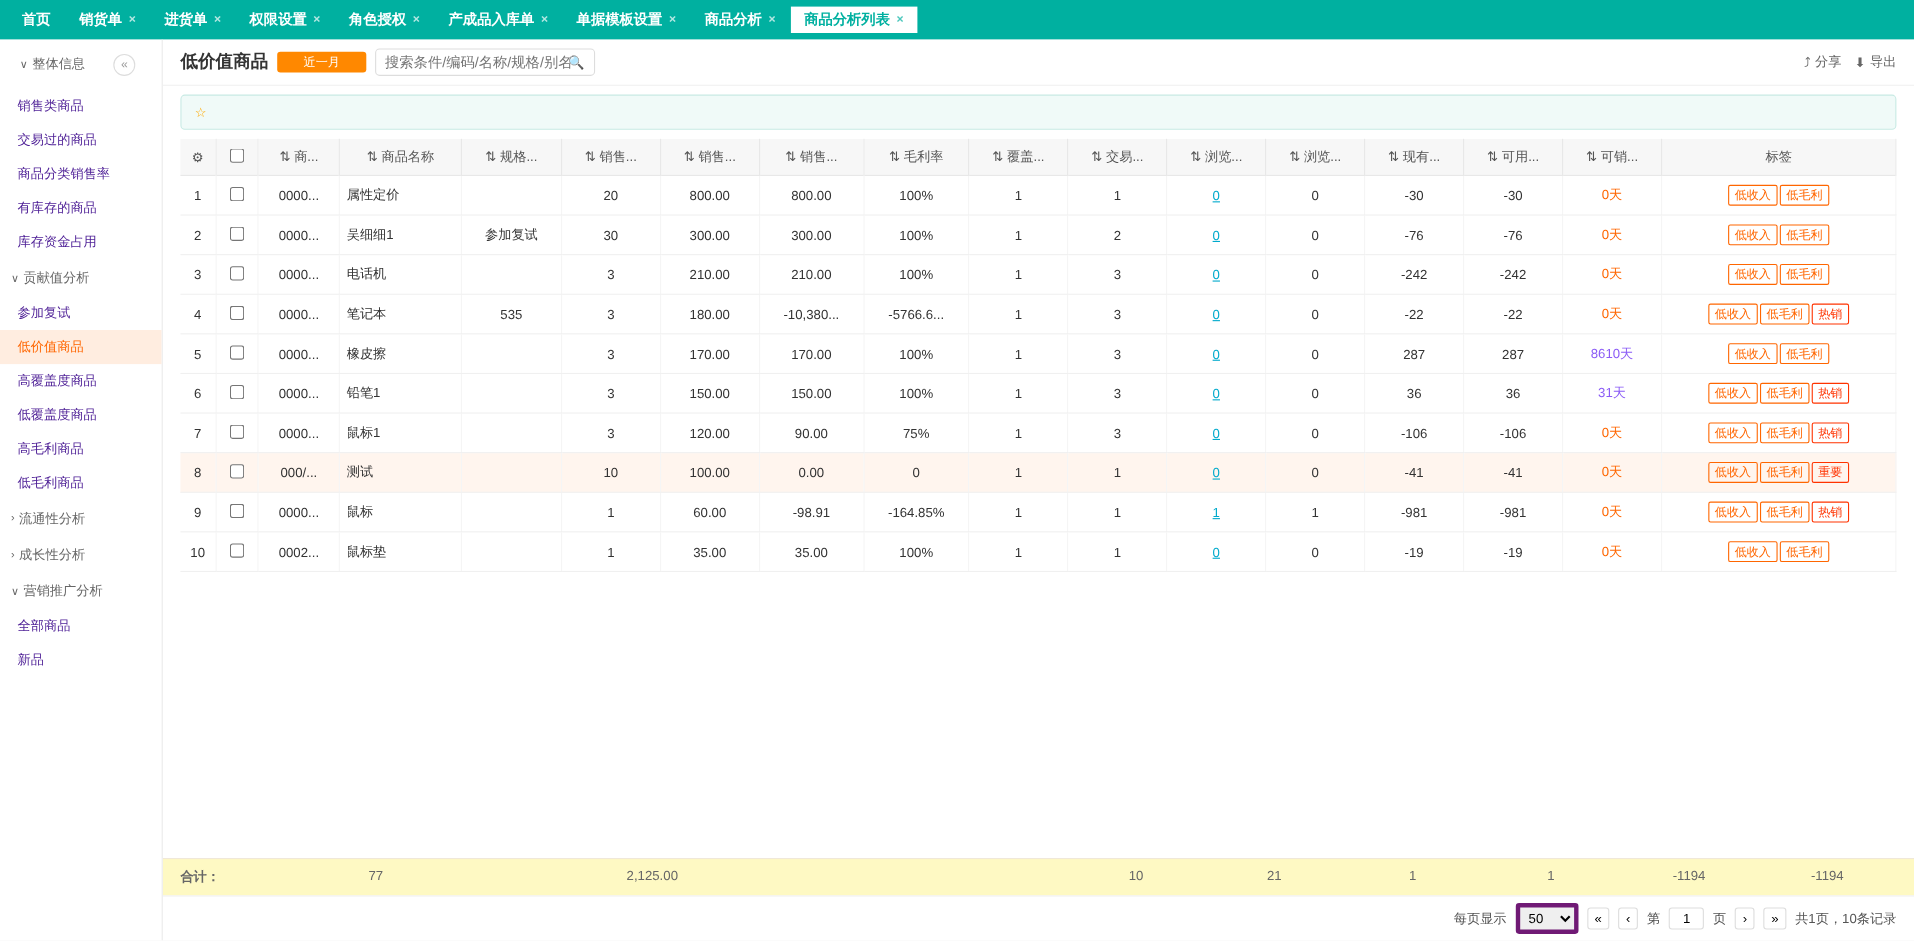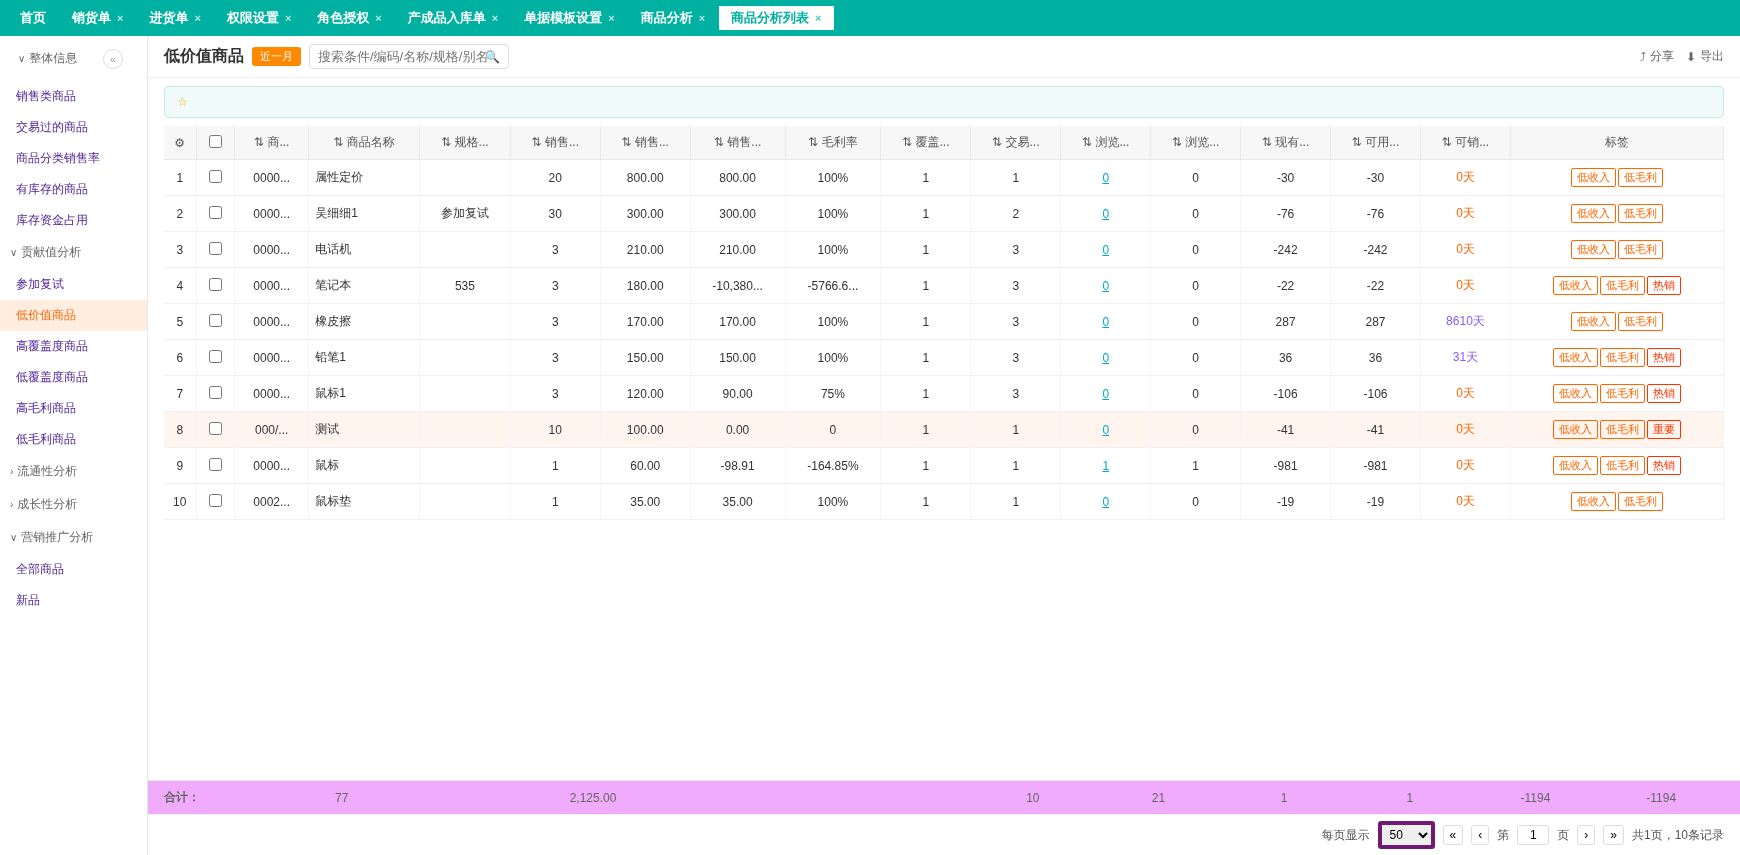--- a/index.html
+++ b/index.html
@@ -93,21 +93,21 @@
     .page-title {
       font-size: 16px;
       font-weight: bold;
       color: #333;
     }
     .btn-recent {
       background: #ff8800;
       color: #fff;
       border: none;
       border-radius: 3px;
-      padding: 2px 8px;
+      padding: 2px 24px;
       font-size: 11px;
       cursor: pointer;
     }
     .search-box {
       border: 1px solid #ddd;
       border-radius: 4px;
       padding: 4px 8px;
       font-size: 13px;
       width: 200px;
       outline: none;
@@ -188,25 +188,24 @@
     .zero-link { color: #00aacc; text-decoration: underline; cursor: pointer; }
     .days-0 { color: #ff6600; }
     .days-normal { color: #8b5cf6; }
     td.text-left { text-align: left; }
 
     
     .gear-th { width: 32px; }
 
     
     .table-footer {
-      background: #f0abfc;
+      background: #fef9c3;
       border-top: 1px solid #f0e8d8;
       padding: 8px 16px;
       display: flex;
-      align-items: center;
       font-size: 12px;
       color: #666;
     }
     .footer-label { font-weight: bold; margin-right: 16px; }
     .footer-values {
       display: flex;
       gap: 0;
       flex: 1;
     }
     .footer-val {

